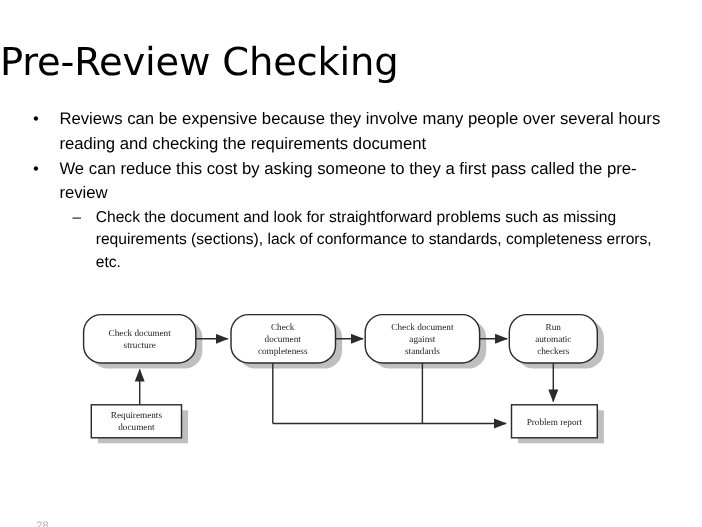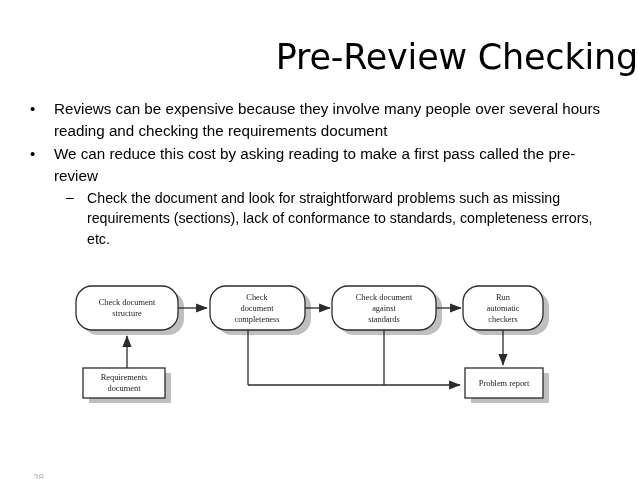--- a/index.html
+++ b/index.html
@@ -15,21 +15,21 @@
     font-family: "Liberation Sans", sans-serif;
     color: #000000;
   }
 
   
   .slide-title {
     position: absolute;
     top: 38px;
     left: 0;
     width: 638px;
-    text-align: right;
+    text-align: left;
     font-family: "DejaVu Sans", sans-serif;
     font-size: 35px;
     font-weight: 400;
     letter-spacing: -0.2px;
     line-height: 1.1;
     color: #000000;
   }
 
   
   .body-list {
@@ -104,21 +104,21 @@
 
 <div class="body-list">
 
   <div class="bullet-row lvl1">
     <span class="bullet-mark">•</span>
     <span class="bullet-text">Reviews can be expensive because they involve many people over several hours reading and checking the requirements document</span>
   </div>
 
   <div class="bullet-row lvl1">
     <span class="bullet-mark">•</span>
-    <span class="bullet-text">We can reduce this cost by asking reading to make a first pass called the pre-review</span>
+    <span class="bullet-text">We can reduce this cost by asking someone to they a first pass called the pre-review</span>
   </div>
 
   <div class="bullet-row lvl2">
     <span class="bullet-mark">–</span>
     <span class="bullet-text">Check the document and look for straightforward problems such as missing requirements (sections), lack of conformance to standards, completeness errors, etc.</span>
   </div>
 
 </div>
 
 <div class="diagram">

